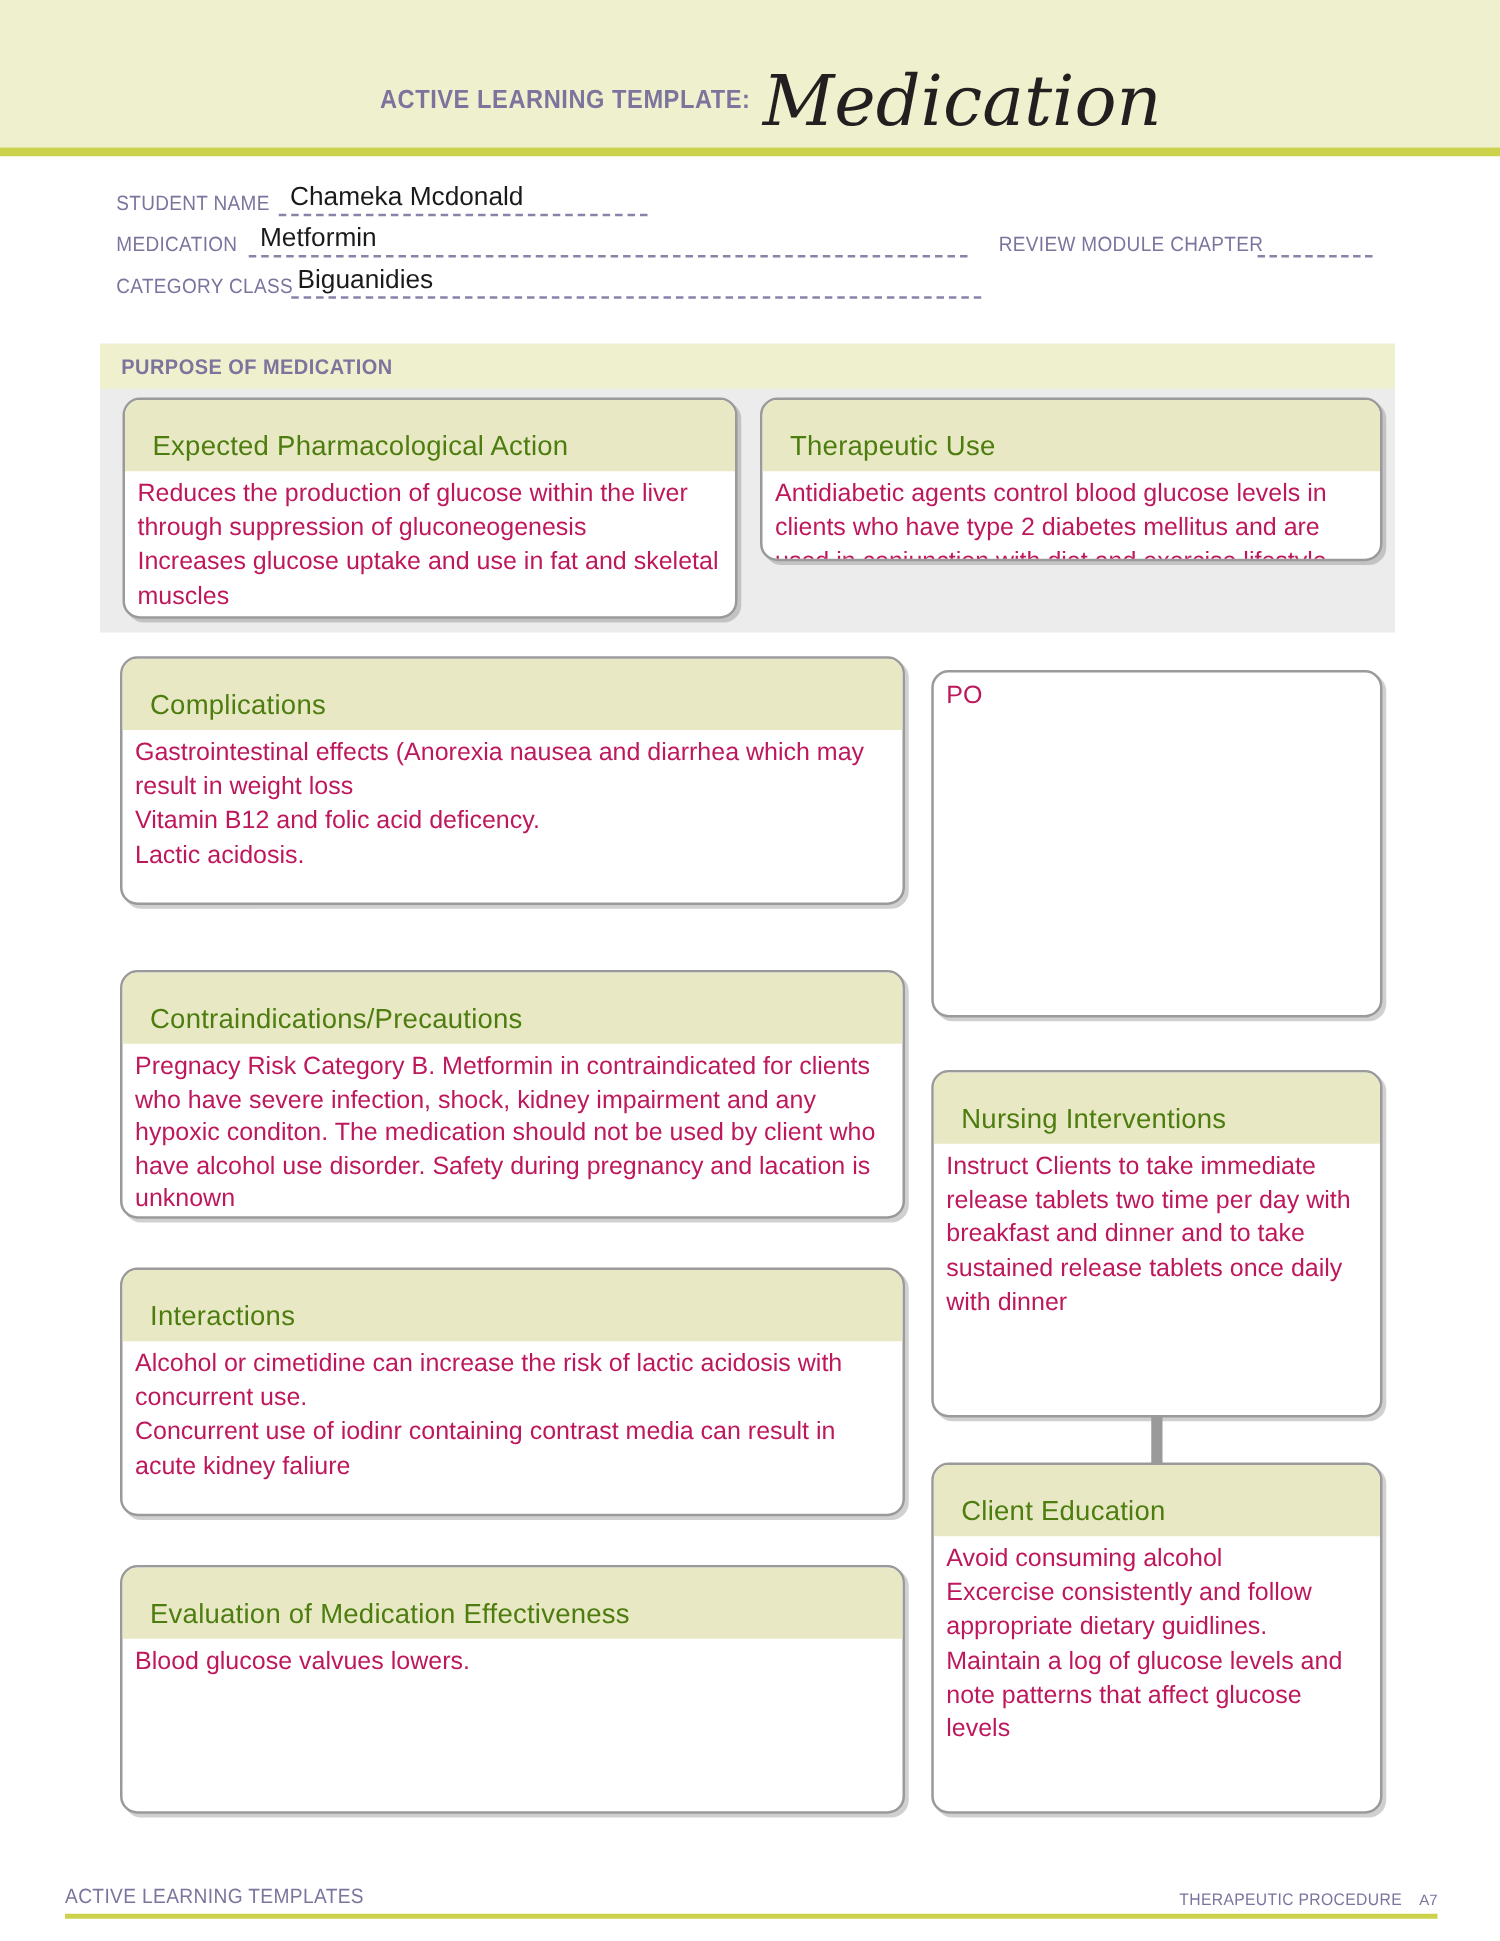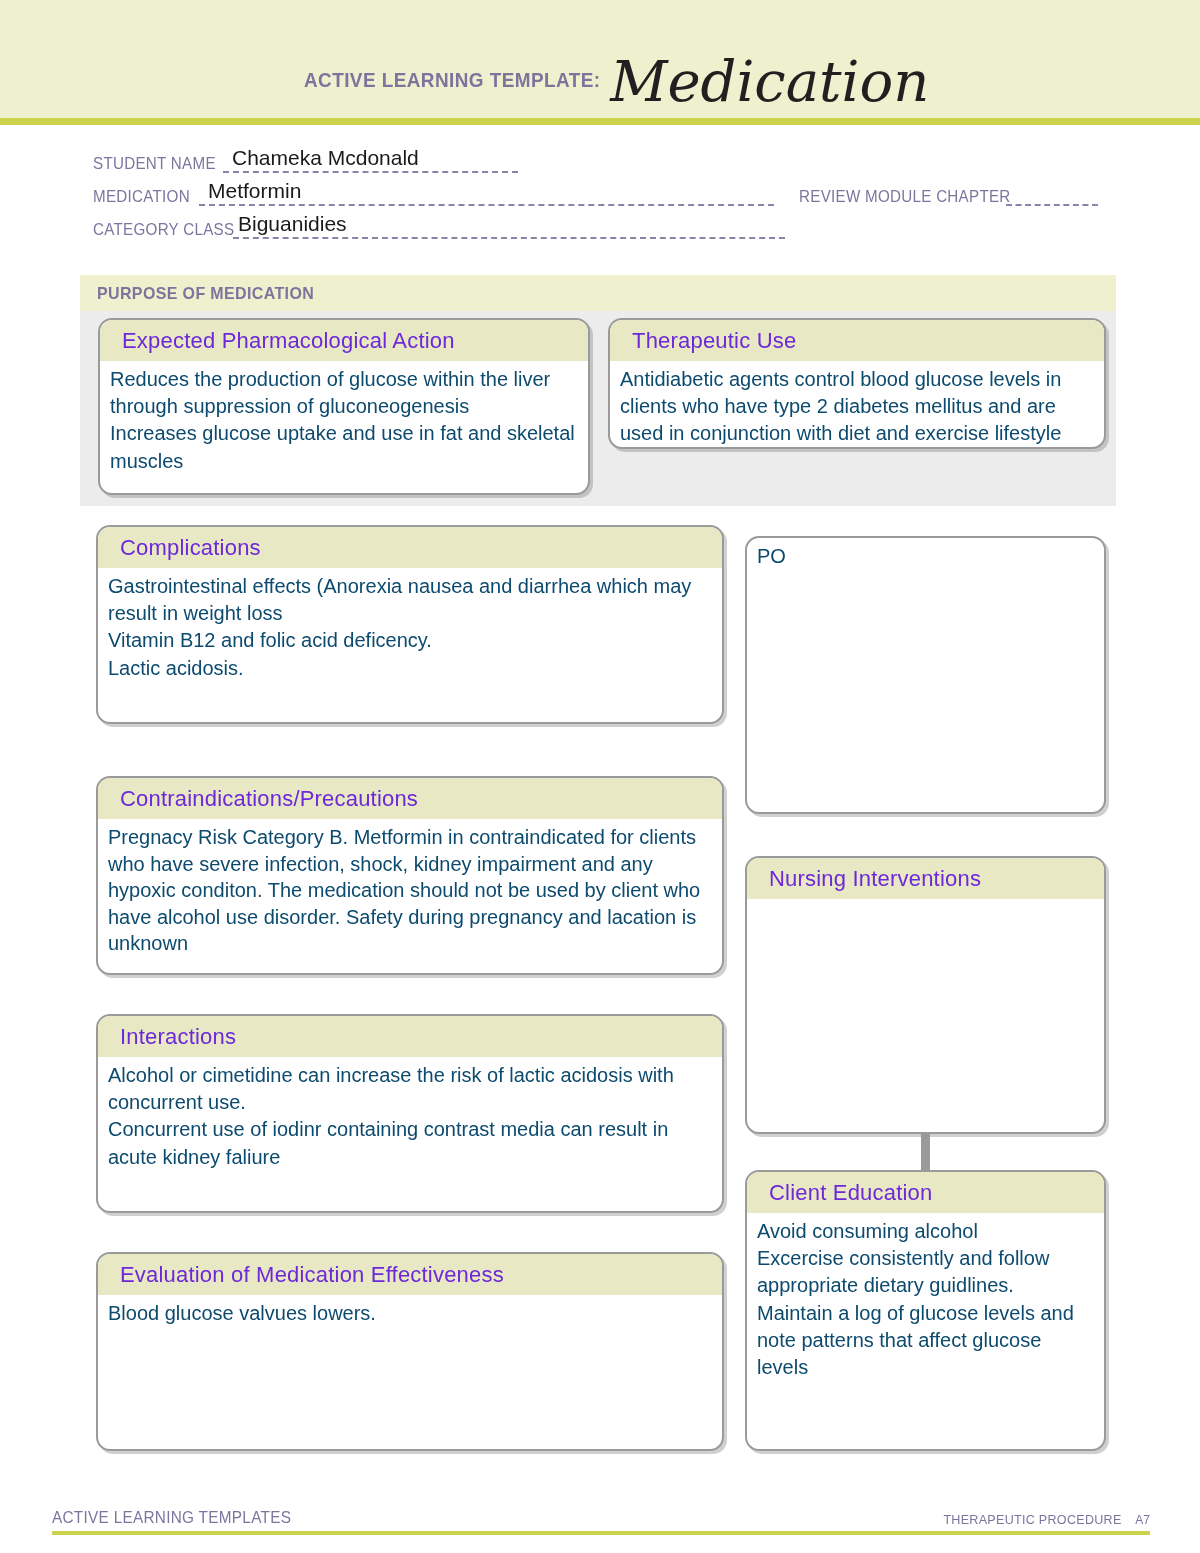--- a/index.html
+++ b/index.html
@@ -131,31 +131,31 @@
     position: absolute;
     background: #ffffff;
     border: 2px solid #9a9a9a;
     border-radius: 14px;
     box-shadow: 3px 3px 0 rgba(120,120,120,0.35);
     overflow: hidden;
     box-sizing: border-box;
   }
   .card-head {
     background: #e8e9c4;
-    padding: 8px 0 7px 22px;
+    padding: 24px 0 7px 22px;
     font-size: 22px;
-    color: #6d28d9;
+    color: #4d7c0f;
     letter-spacing: 0.2px;
     white-space: nowrap;
   }
   .card-body {
     padding: 5px 10px 6px 10px;
     font-size: 20px;
     line-height: 1.36;
-    color: #0c4a6e;
+    color: #be185d;
     white-space: pre-line;
   }
   .card-body.tight { line-height: 1.33; }
 
   
   .connector {
     position: absolute;
     background: #9a9a9a;
     width: 9px;
   }
@@ -275,20 +275,21 @@
   <div class="card-head">Evaluation of Medication Effectiveness</div>
   <div class="card-body">Blood glucose valvues lowers.</div>
 </div>
 
 <div class="card" style="left:745px; top:536px; width:361px; height:278px;">
   <div class="card-body">PO</div>
 </div>
 
 <div class="card" style="left:745px; top:856px; width:361px; height:278px;">
   <div class="card-head">Nursing Interventions</div>
+  <div class="card-body">Instruct Clients to take immediate release tablets two time per day with breakfast and dinner and to take sustained release tablets once daily with dinner</div>
 </div>
 
 <div class="connector" style="left:921px; top:1132px; height:40px;"></div>
 
 <div class="card" style="left:745px; top:1170px; width:361px; height:281px;">
   <div class="card-head">Client Education</div>
   <div class="card-body">Avoid consuming alcohol
 Excercise consistently and follow appropriate dietary guidlines. Maintain a log of glucose levels and note patterns that affect glucose levels</div>
 </div>
 

